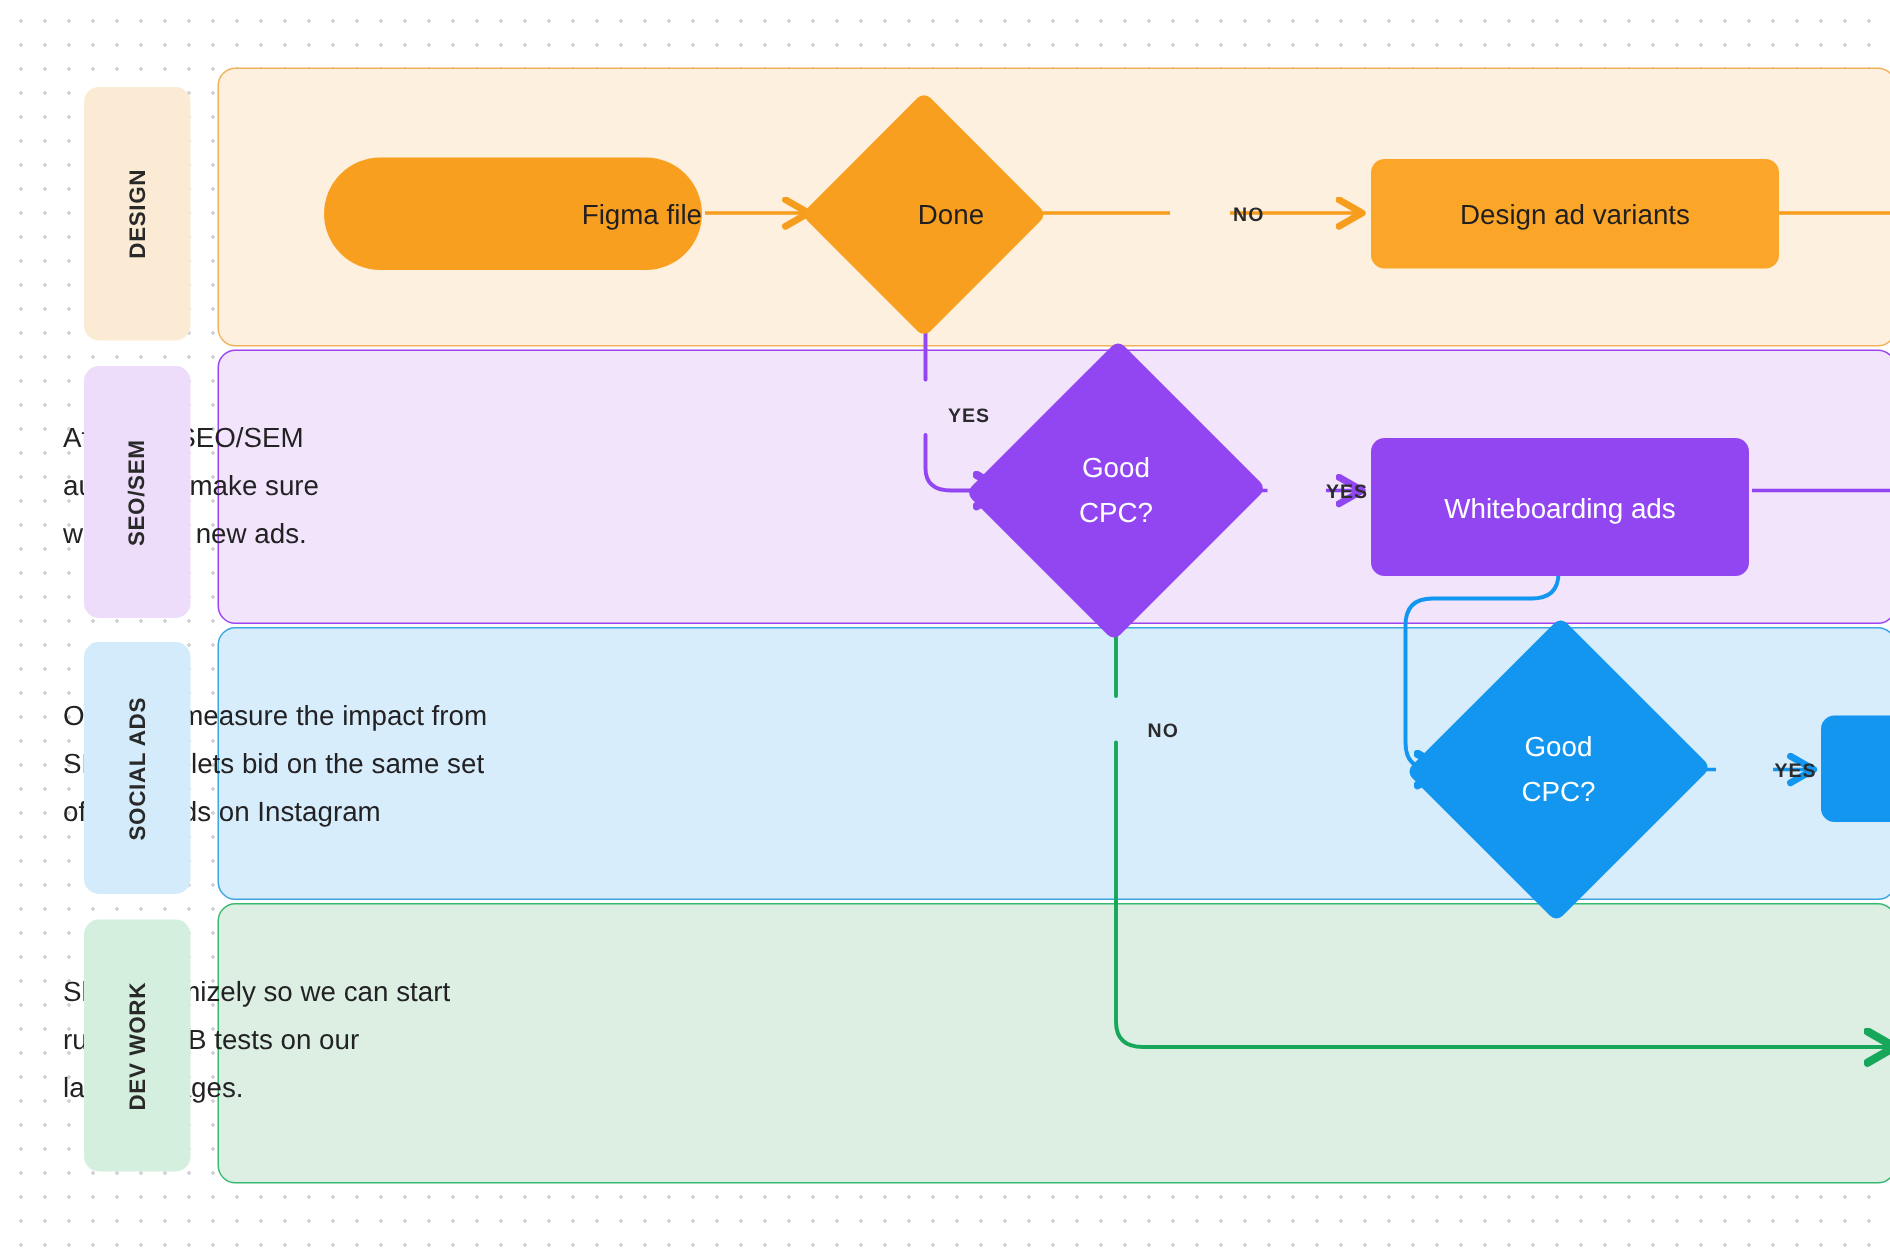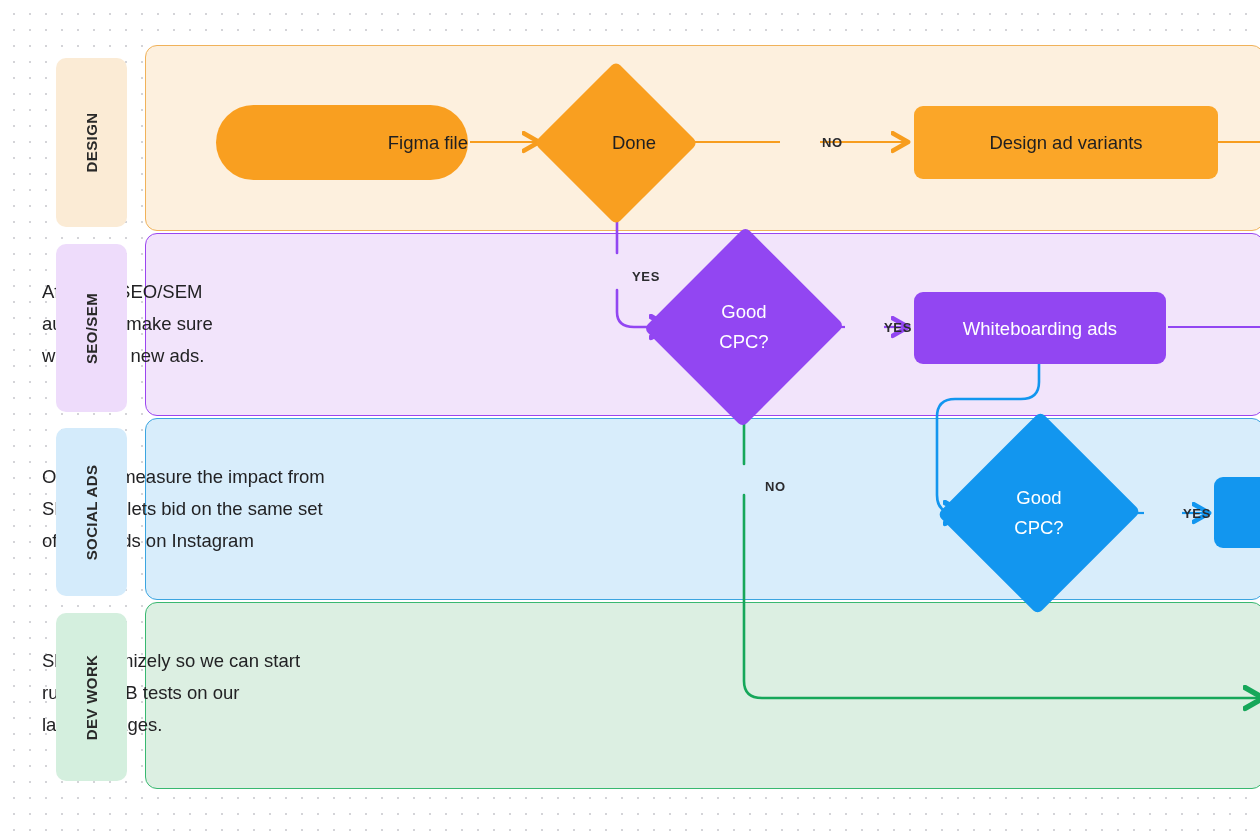--- a/index.html
+++ b/index.html
@@ -207,31 +207,31 @@
 
   <div class="node pill" id="nd0" style="left: 216px; top: 105px; width: 252px; height: 75px; color: rgb(31, 31, 33); background: rgb(249, 159, 32); justify-content: flex-end;">
     <span>Figma file</span>
   </div>
 
   <div class="diamond" id="nd1" style="left: 558px; top: 85px; width: 116px; height: 116px; color: rgb(31, 31, 33);">
     <div class="dshape" style="background: rgb(249, 159, 32);"></div>
     <div class="dtext" style="white-space: pre-line; margin-left: 36px;">Done</div>
   </div>
 
-  <div class="node rect" id="nd2" style="left: 914px; top: 106px; width: 304px; height: 73px; color: rgb(31, 31, 33); background: rgb(251, 166, 40);">
+  <div class="node rect" id="nd2" style="left: 914px; top: 106px; width: 272px; height: 73px; color: rgb(31, 31, 33); background: rgb(251, 166, 40);">
     <span>Design ad variants</span>
   </div>
 
   <div class="diamond" id="nd3" style="left: 674px; top: 255px; width: 140px; height: 144px; color: rgb(255, 255, 255);">
     <div class="dshape" style="background: rgb(146, 70, 242);"></div>
     <div class="dtext" style="white-space: pre-line;">Good
 CPC?</div>
   </div>
 
-  <div class="node rect" id="nd4" style="left: 914px; top: 292px; width: 252px; height: 72px; color: rgb(255, 255, 255); background: rgb(146, 70, 242);">
+  <div class="node rect" id="nd4" style="left: 914px; top: 292px; width: 252px; height: 92px; color: rgb(255, 255, 255); background: rgb(146, 70, 242);">
     <span>Whiteboarding ads</span>
   </div>
 
   <div class="diamond" id="nd5" style="left: 968px; top: 440px; width: 142px; height: 146px; color: rgb(255, 255, 255);">
     <div class="dshape" style="background: rgb(18, 150, 239);"></div>
     <div class="dtext" style="white-space: pre-line;">Good
 CPC?</div>
   </div>
 
   <div class="node rect" id="nd6" style="left: 1214px; top: 477px; width: 60px; height: 71px; color: rgb(255, 255, 255); background: rgb(18, 150, 239);">

